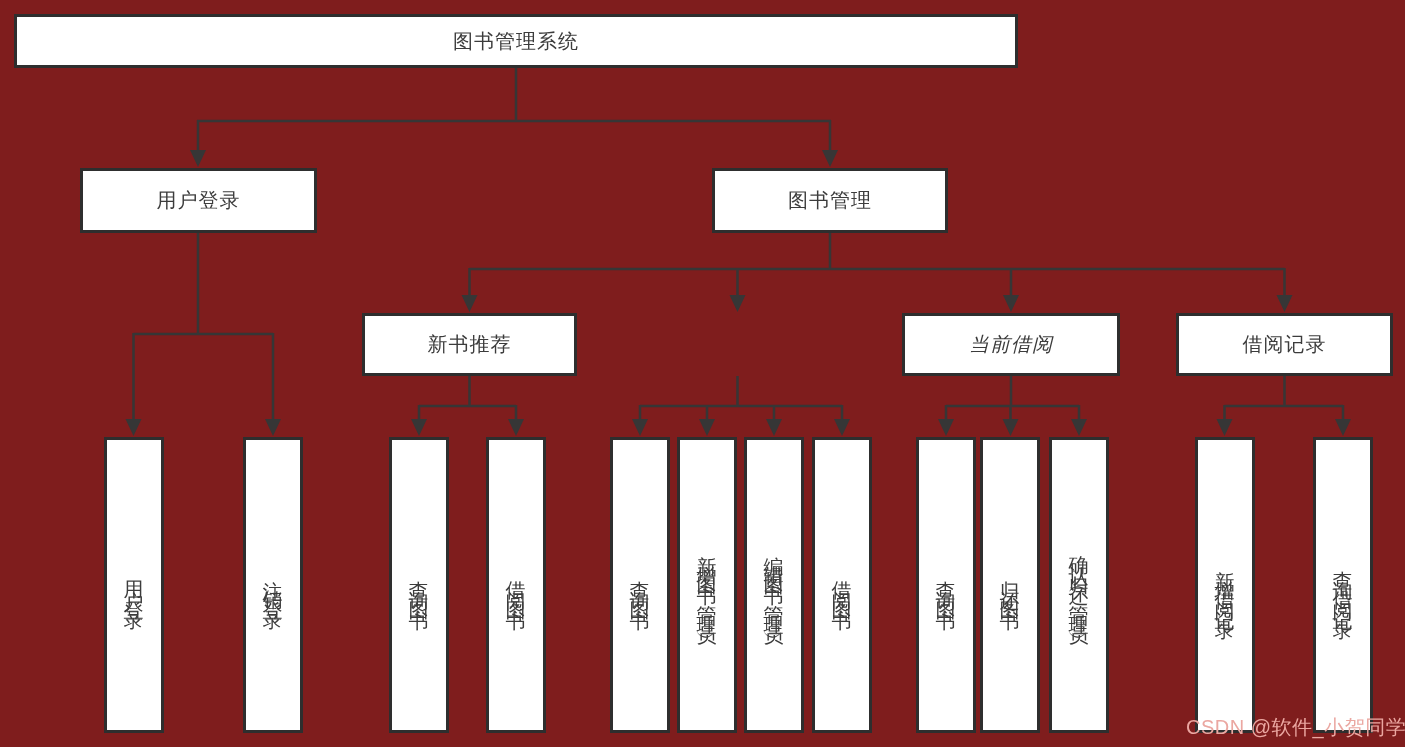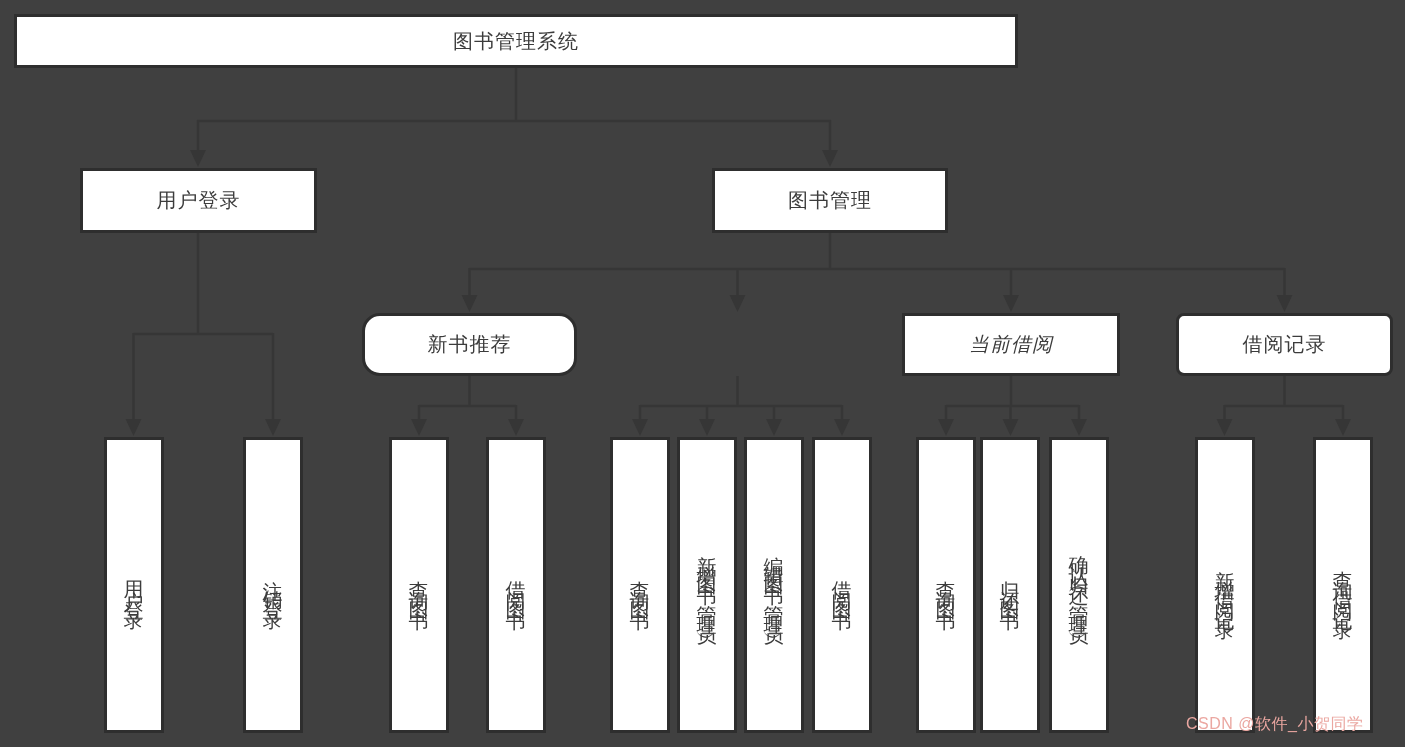--- a/index.html
+++ b/index.html
@@ -1,19 +1,19 @@
 <!DOCTYPE html>
 <html><head>
 <meta charset="utf-8">
 <style>
   html,body{margin:0;padding:0;background:#ffffff;}
   #canvas{
     position:relative;
     width:1405px;height:747px;
-    background:#404040;
+    background:#7f1d1d;
     font-family:"Liberation Sans","DejaVu Sans",sans-serif;
     overflow:hidden;
   }
   #connectors{position:absolute;left:0;top:0;width:1405px;height:747px;}
   .node{
     position:absolute;
     box-sizing:border-box;
     background:#ffffff;
     border:3px solid #2e2e2e;
     display:flex;align-items:center;justify-content:center;
@@ -28,33 +28,33 @@
     letter-spacing:10px;
     line-height:1;
     white-space:normal;
   }
   
   .n-root{left:14px;top:14px;width:1004px;height:54px;}
   
   .n-user-login{left:80px;top:168px;width:237px;height:65px;}
   .n-book-mgmt{left:712px;top:168px;width:236px;height:65px;justify-content:center;}
   
-  .n-new-book{left:362px;top:313px;width:215px;height:63px;border-radius:18px;}
+  .n-new-book{left:362px;top:313px;width:215px;height:63px;}
   .n-book-borrow{left:629px;top:313px;width:217px;height:63px;}
   .n-current-borrow{left:902px;top:313px;width:218px;height:63px;font-style:italic;}
-  .n-borrow-records{left:1176px;top:313px;width:217px;height:63px;border-radius:8px;}
+  .n-borrow-records{left:1176px;top:313px;width:217px;height:63px;}
   
   .l-1a{left:104px}.l-1b{left:243px}
   .l-2a{left:389px}.l-2b{left:486px}
   .l-3a{left:610px}.l-3b{left:677px}.l-3c{left:744px}.l-3d{left:812px}
   .l-4a{left:916px}.l-4b{left:980px}.l-4c{left:1049px}
   .l-5a{left:1195px}.l-5b{left:1313px}
   #watermark{
     position:absolute;left:1186px;top:714px;
-    font-size:16px;color:#eba7a1;z-index:5;
+    font-size:20px;color:#eba7a1;z-index:5;
     letter-spacing:0.5px;white-space:nowrap;
   }
 </style>
 </head>
 <body>
 
 <div id="canvas">
 
   <svg id="connectors" viewBox="0 0 1405 747" xmlns="http://www.w3.org/2000/svg">
     <g stroke="#363636" stroke-width="2.5" fill="none">

